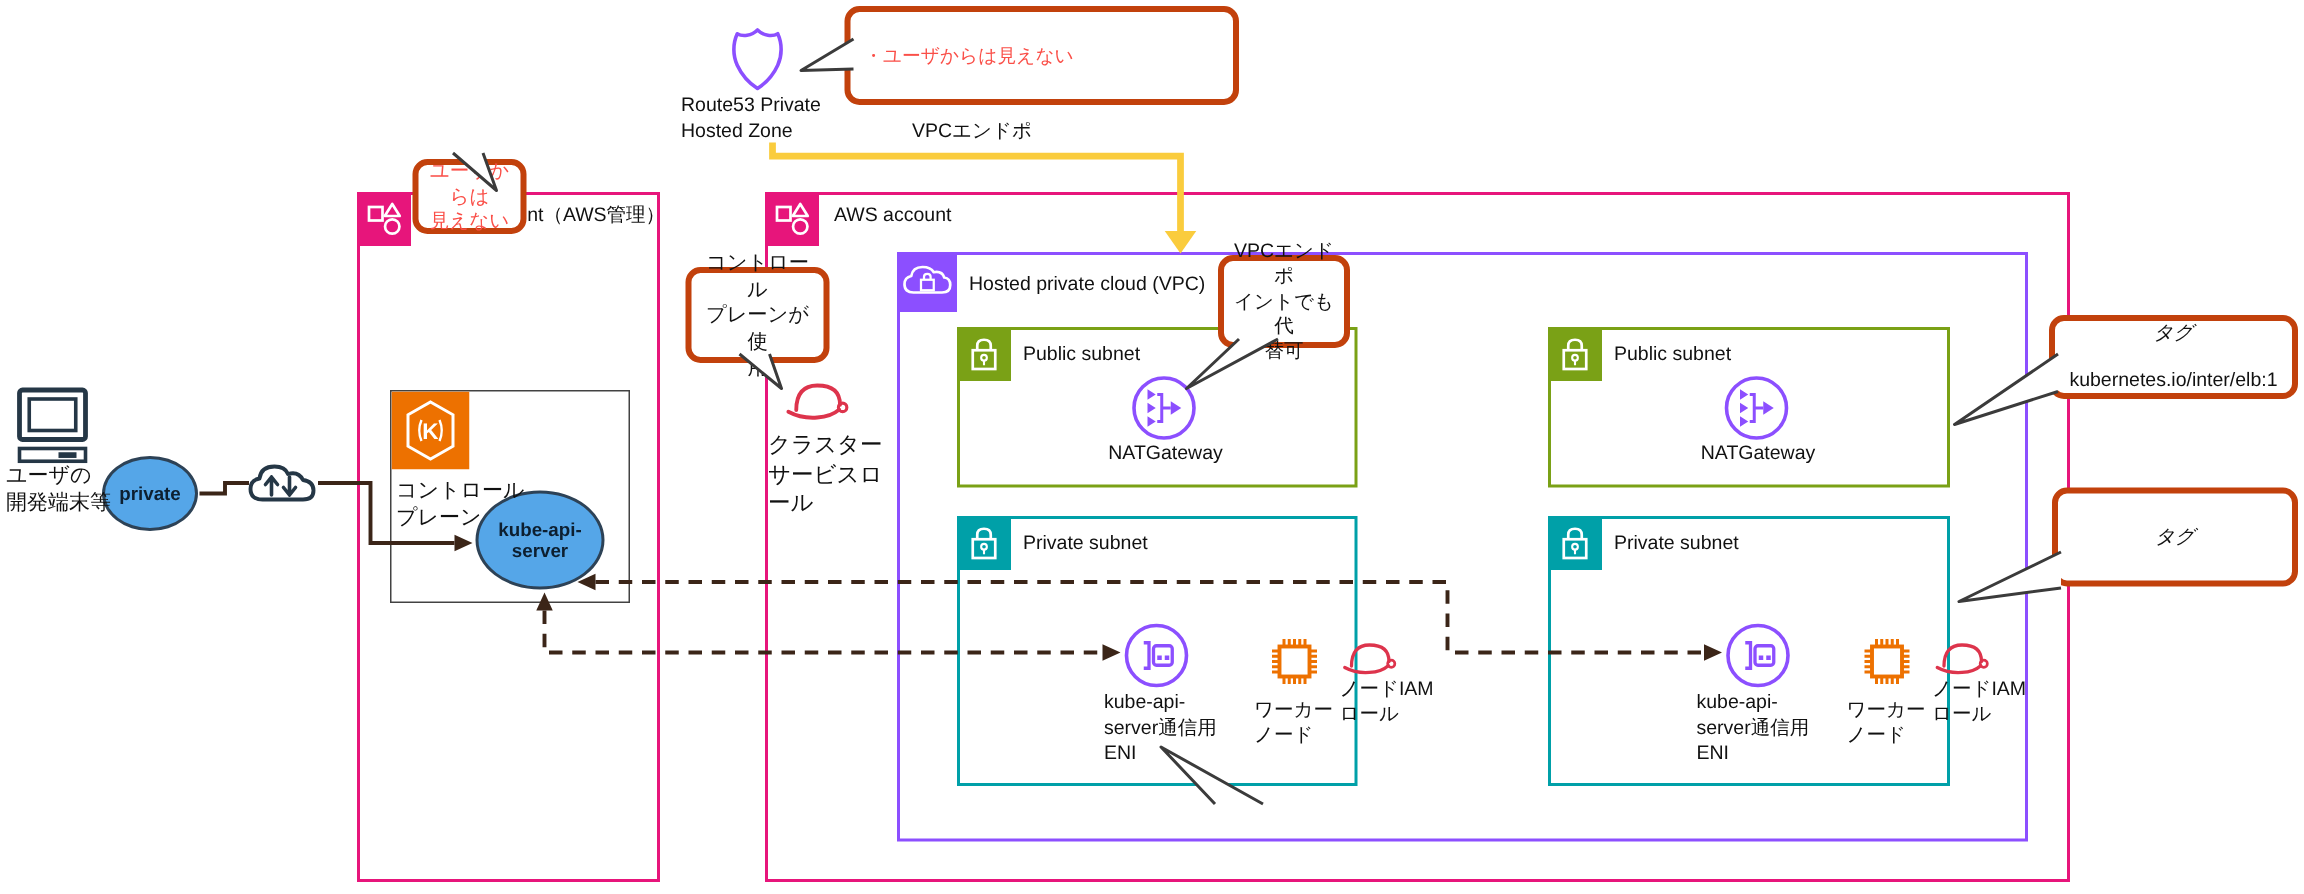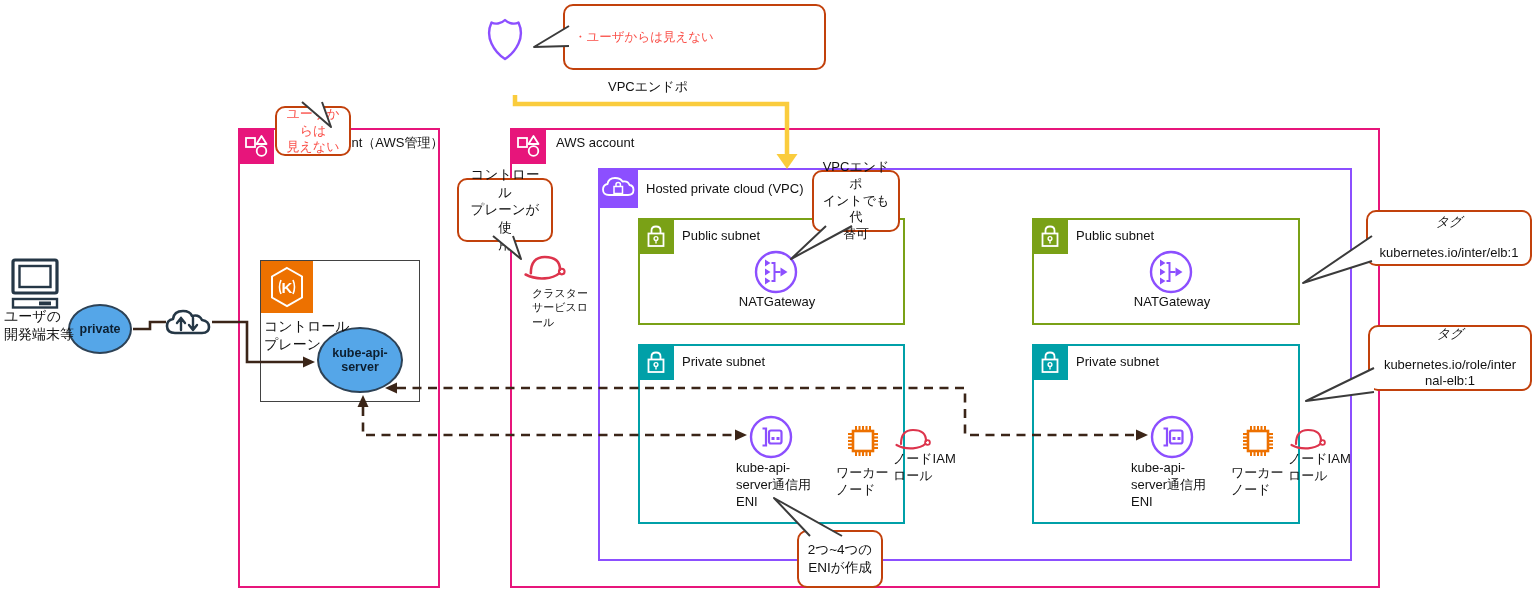--- a/index.html
+++ b/index.html
@@ -10,21 +10,21 @@
   .vpc{border:2px solid #8C4FFF;}
   .pub{border:2px solid #7AA116;}
   .priv{border:2px solid #00A0A8;}
   .cpbox{border:1.5px solid #424242;z-index:2;}
   .lbl{position:absolute;font-size:13px;line-height:1.3;white-space:pre-line;z-index:4;color:#111;}
   .lbl.c{text-align:center;}
   .icon{position:absolute;z-index:4;line-height:0;}
   .ellipse{position:absolute;border-radius:50%;background:#55A6E8;border:2px solid #2D4256;
            display:flex;align-items:center;justify-content:center;text-align:center;
            font-weight:600;font-size:12.5px;line-height:1.15;color:#0d1f30;z-index:3;box-sizing:border-box;}
-  .bubble{position:absolute;background:#fff;border:2px solid #c2410c;border-radius:10px;
+  .bubble{position:absolute;background:#fff;border:4px solid #c2410c;border-radius:10px;
           display:flex;flex-direction:column;align-items:center;justify-content:center;
           text-align:center;font-size:13px;line-height:1.3;white-space:pre-line;z-index:5;box-sizing:border-box;padding:3px 6px;gap:14px;}
   .bubble.left{align-items:flex-start;text-align:left;}
   .red{color:#FA4F48;}
   .it{font-style:italic;}
   #overlay{position:absolute;left:0;top:0;z-index:6;pointer-events:none;}
 </style>
 </head>
 <body>
 
@@ -210,26 +210,28 @@
 
   <div class="ellipse" style="left:68px;top:304px;width:64px;height:50px;">
     <span>private</span>
   </div>
   <div class="ellipse" style="left:317px;top:327px;width:86px;height:66px;padding:0 8px;justify-content:center;">
     <span>kube-api-server</span>
   </div>
 
   <div class="lbl" style="left:4px;top:307px;width:94px;font-size:14px;">ユーザの
 開発端末等</div>
+  <div class="lbl" style="left:454px;top:62px;width:112px;">Route53 Private
+Hosted Zone</div>
   <div class="lbl c" style="left:578px;top:79px;width:140px;">VPCエンドポ</div>
   <div class="lbl" style="left:284px;top:135px;width:200px;">AWS account（AWS管理）</div>
   <div class="lbl" style="left:556px;top:135px;width:200px;">AWS account</div>
   <div class="lbl" style="left:264px;top:317px;width:100px;font-size:14px;">コントロール
 プレーン</div>
-  <div class="lbl" style="left:532px;top:287px;width:80px;font-size:11px;font-family:Liberation Mono, monospace;">クラスター
+  <div class="lbl" style="left:512px;top:287px;width:80px;font-size:15px;">クラスター
 サービスロ
 ール</div>
   <div class="lbl" style="left:646px;top:181px;width:220px;">Hosted private cloud (VPC)</div>
 
   <div class="lbl" style="left:682px;top:228px;width:120px;">Public subnet</div>
   <div class="lbl" style="left:1076px;top:228px;width:120px;">Public subnet</div>
   <div class="lbl c" style="left:727px;top:294px;width:100px;">NATGateway</div>
   <div class="lbl c" style="left:1122px;top:294px;width:100px;">NATGateway</div>
 
   <div class="lbl" style="left:682px;top:354px;width:120px;">Private subnet</div>
@@ -270,28 +272,22 @@
 替可</span>
   </div>
 
   <div class="bubble" style="left:1366px;top:210px;width:166px;height:56px;">
     <span class="it">タグ</span>
     <span>kubernetes.io/inter/elb:1</span>
   </div>
 
   <div class="bubble" style="left:1368px;top:325px;width:164px;height:66px;">
     <span class="it">タグ</span>
-    <span>kubernetes.io/role/inter
-nal-elb:1</span>
-  </div>
-
-  <div class="bubble" style="left:797px;top:530px;width:86px;height:58px;font-size:13.5px;">
-    <span>2つ~4つの
-ENIが作成</span>
-  </div>
+  </div>
+
 
   <svg id="overlay" width="1536" height="596" viewBox="0 0 1536 596">
 
     <path d="M515,95 L515,104 L787,104 L787,156" fill="none" stroke="#FACC3D" stroke-width="4.5"></path>
     <polygon points="787,169 776.5,154 797.5,154" fill="#FACC3D"></polygon>
 
     <path d="M133,329 L150,329 L150,322 L166,322" fill="none" stroke="#3B2518" stroke-width="2.6"></path>
     <path d="M212,322 L247,322 L247,362 L303,362" fill="none" stroke="#3B2518" stroke-width="2.6"></path>
     <polygon points="315,362 303,356.5 303,367.5" fill="#3B2518"></polygon>
 

